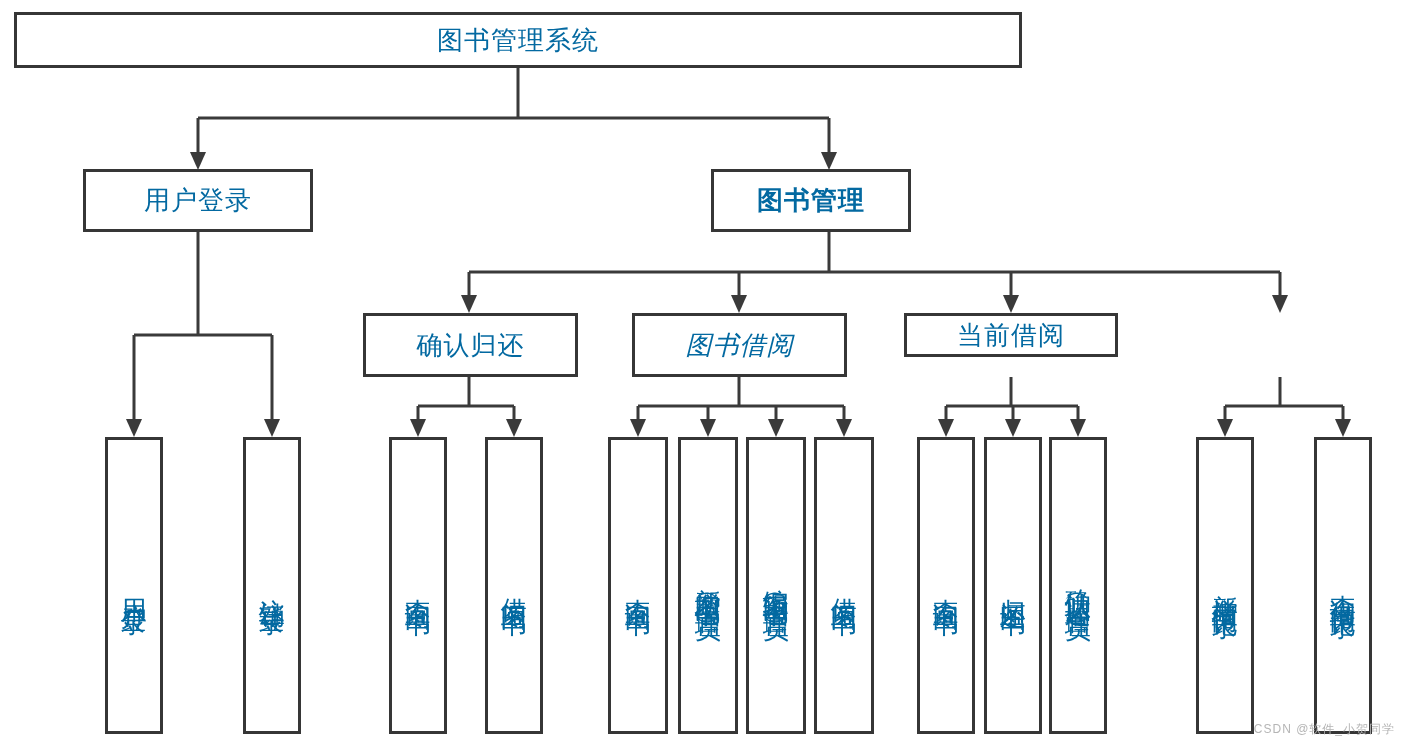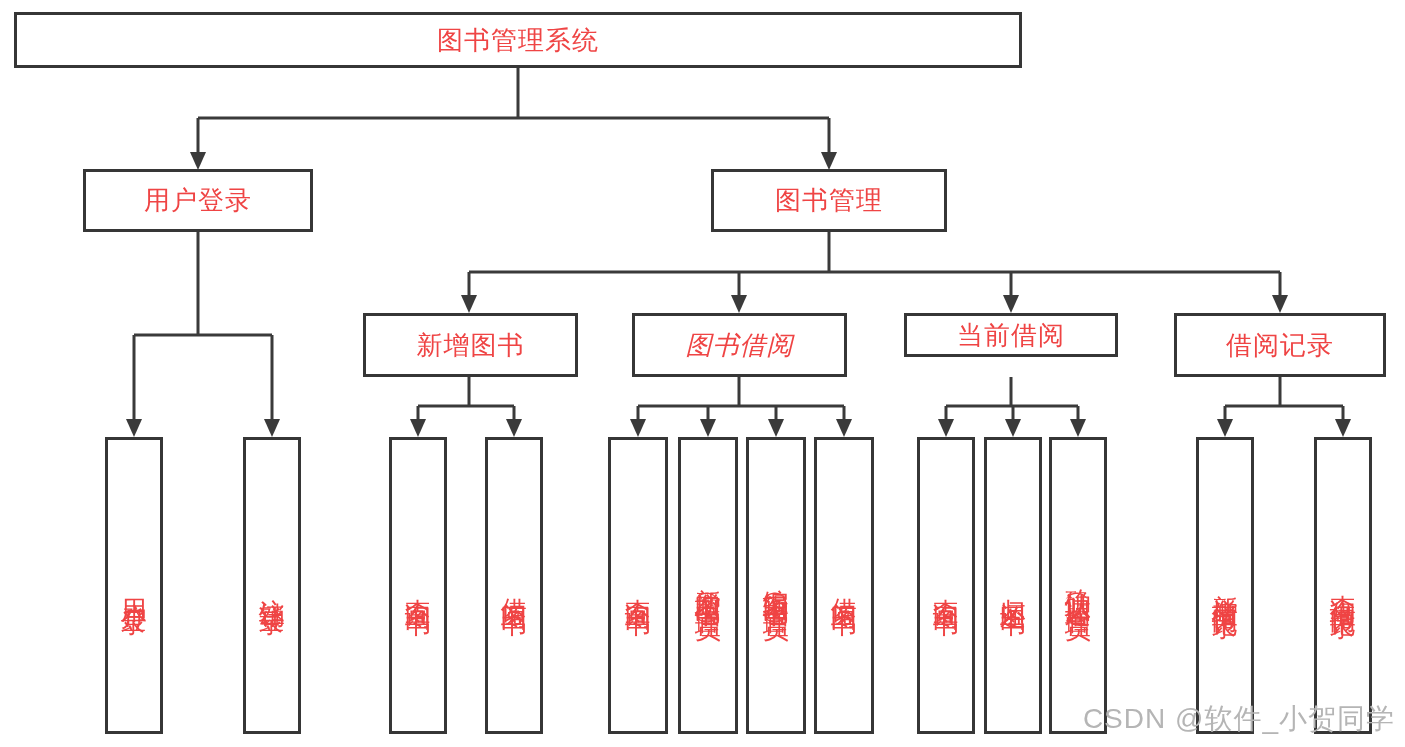--- a/index.html
+++ b/index.html
@@ -12,37 +12,37 @@
   }
   .connectors{position:absolute;left:0;top:0;z-index:1;}
   .node{
     position:absolute;
     background:#fff;
     border:3px solid #363636;
     box-sizing:border-box;
     display:flex;
     align-items:center;
     justify-content:center;
-    color:#ef4444;
+    color:#0369a1;
     z-index:2;
   }
   .hnode{font-size:26px;letter-spacing:1px;}
   .vnode .vtext{
     writing-mode:vertical-lr;
     text-orientation:mixed;
     font-size:26px;
     letter-spacing:4px;
     line-height:1.1;
     white-space:nowrap;
   }
   .watermark{
     position:absolute;
     right:10px;
     bottom:9px;
-    font-size:28px;
+    font-size:12px;
     color:#b5b5b5;
     letter-spacing:1px;
     z-index:5;
   }
 </style>
 </head>
 <body>
 
 <div class="stage">
 
@@ -75,26 +75,25 @@
       <polygon points="1005,419 1021,419 1013,437"></polygon>
       <polygon points="1070,419 1086,419 1078,437"></polygon>
       <polygon points="1217,419 1233,419 1225,437"></polygon>
       <polygon points="1335,419 1351,419 1343,437"></polygon>
     </g>
   </svg>
 
   <div class="node hnode" style="left:14px;top:12px;width:1008px;height:56px;">图书管理系统</div>
 
   <div class="node hnode" style="left:83px;top:169px;width:230px;height:63px;">用户登录</div>
-  <div class="node hnode" style="left:711px;top:169px;width:236px;height:63px;">图书管理</div>
+  <div class="node hnode" style="left:711px;top:169px;width:200px;height:63px;font-weight:bold;">图书管理</div>
 
-  <div class="node hnode" style="left:363px;top:313px;width:215px;height:64px;">新增图书</div>
+  <div class="node hnode" style="left:363px;top:313px;width:215px;height:64px;">确认归还</div>
   <div class="node hnode" style="left:632px;top:313px;width:215px;height:64px;font-style:italic;">图书借阅</div>
   <div class="node hnode" style="left:904px;top:313px;width:214px;height:44px;">当前借阅</div>
-  <div class="node hnode" style="left:1174px;top:313px;width:212px;height:64px;">借阅记录</div>
 
   <div class="node vnode" style="left:105px;top:437px;width:58px;height:297px;">
     <span class="vtext">用户登录</span>
   </div>
   <div class="node vnode" style="left:243px;top:437px;width:58px;height:297px;">
     <span class="vtext">注销登录</span>
   </div>
 
   <div class="node vnode" style="left:389px;top:437px;width:58px;height:297px;">
     <span class="vtext">查询图书</span>

